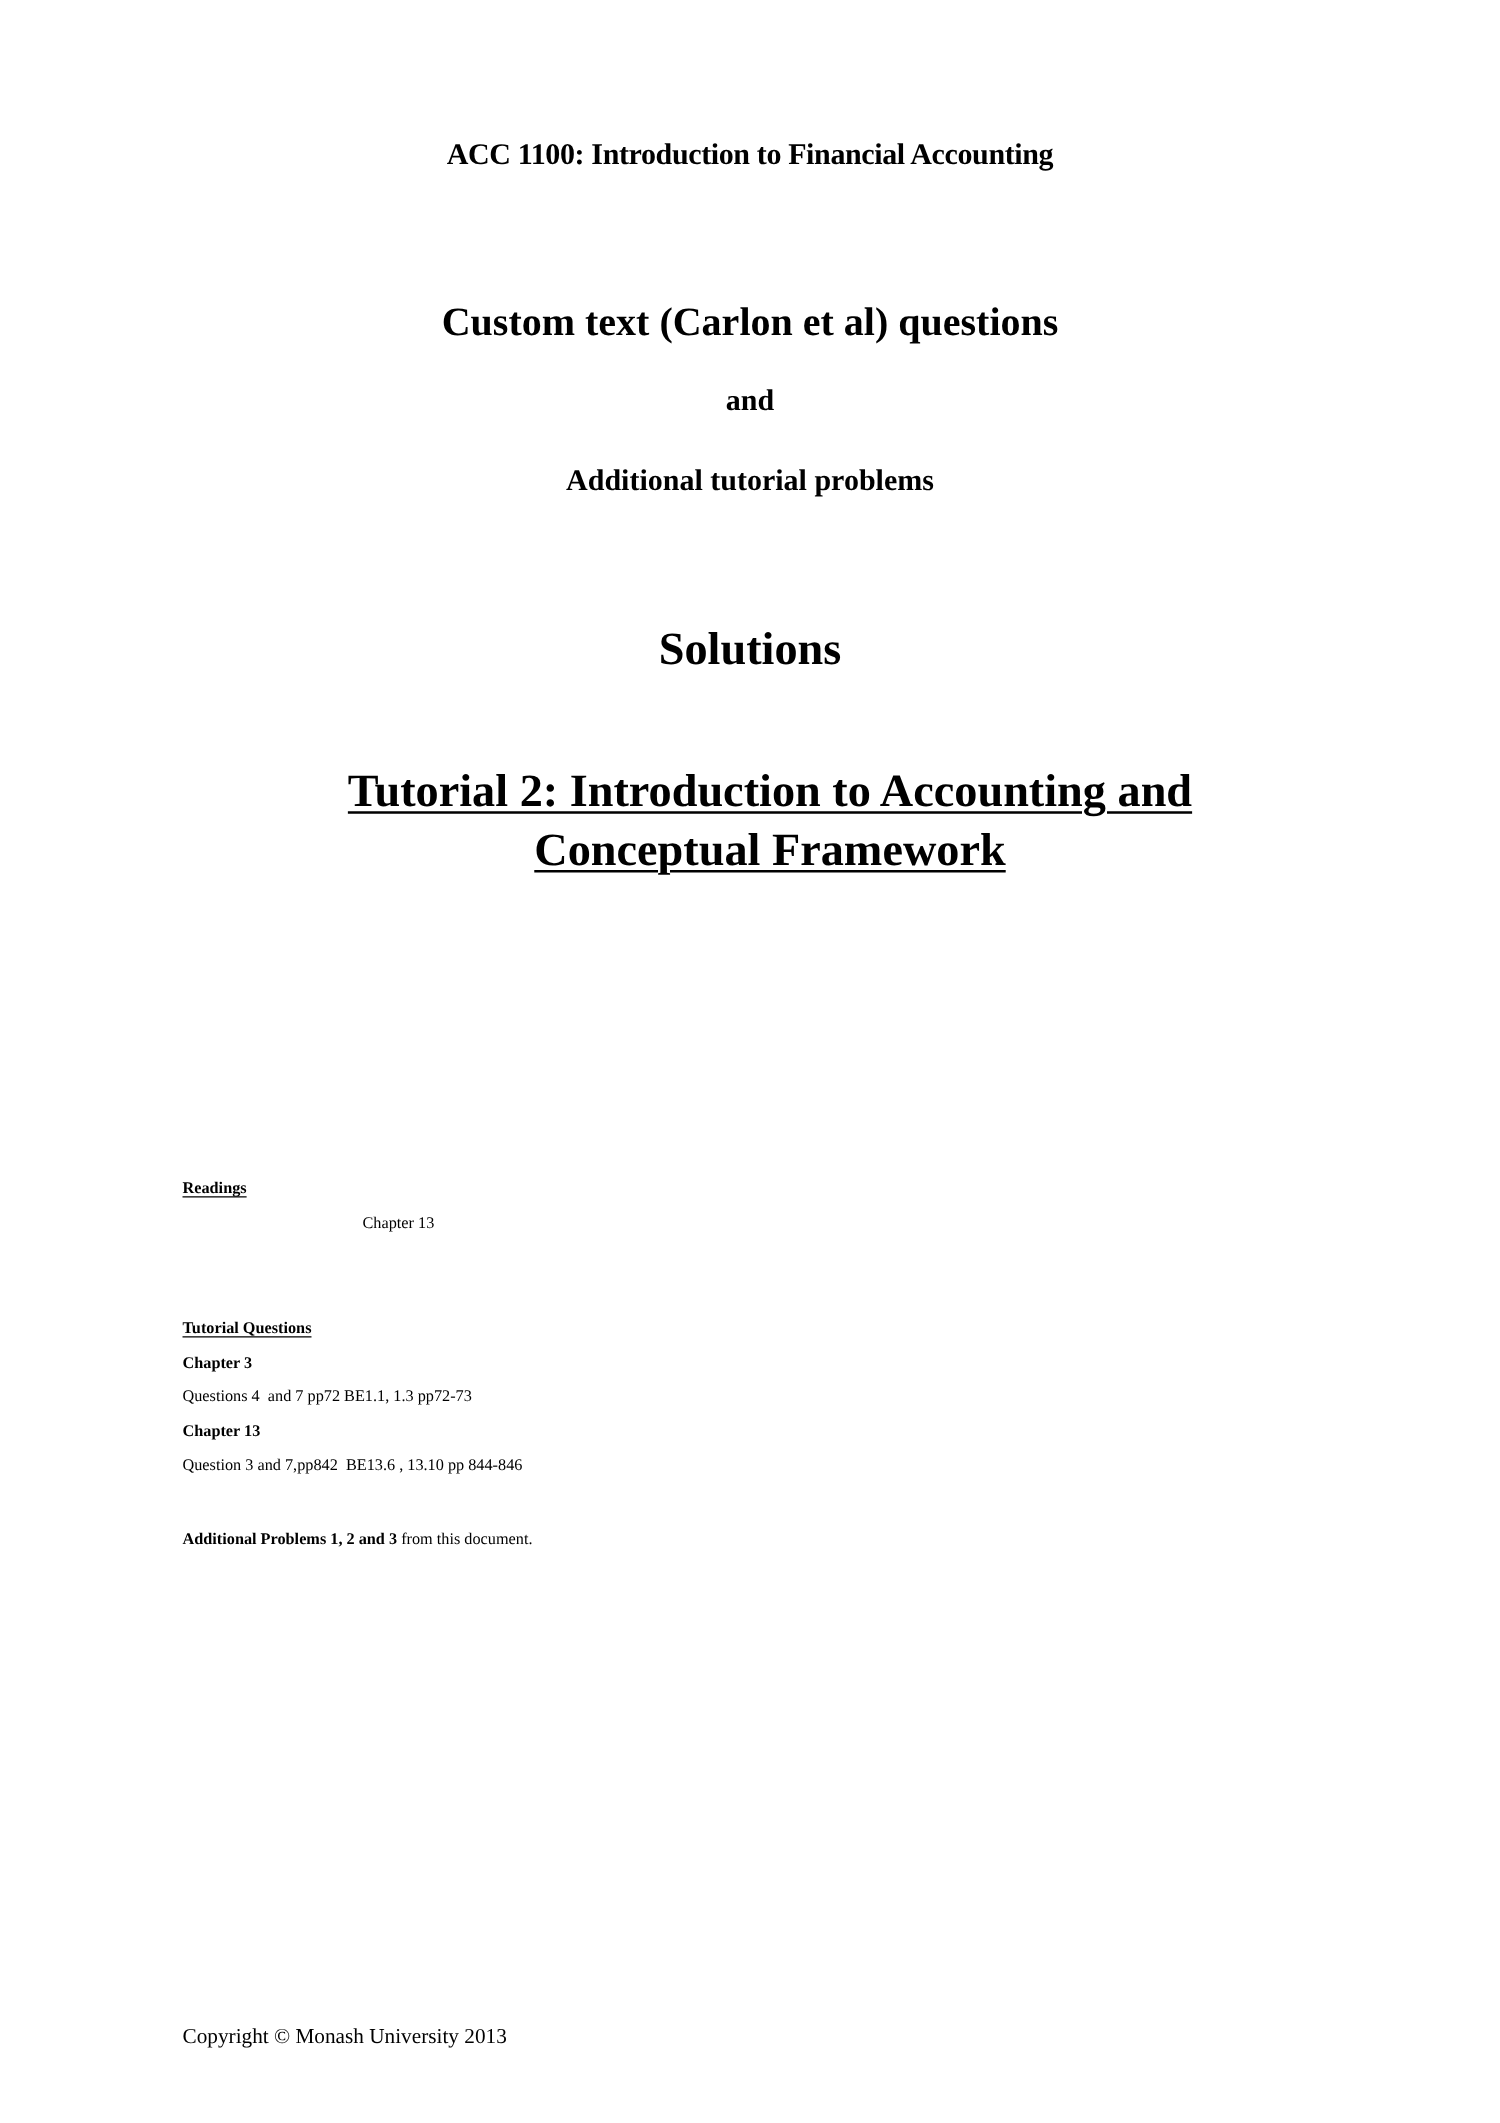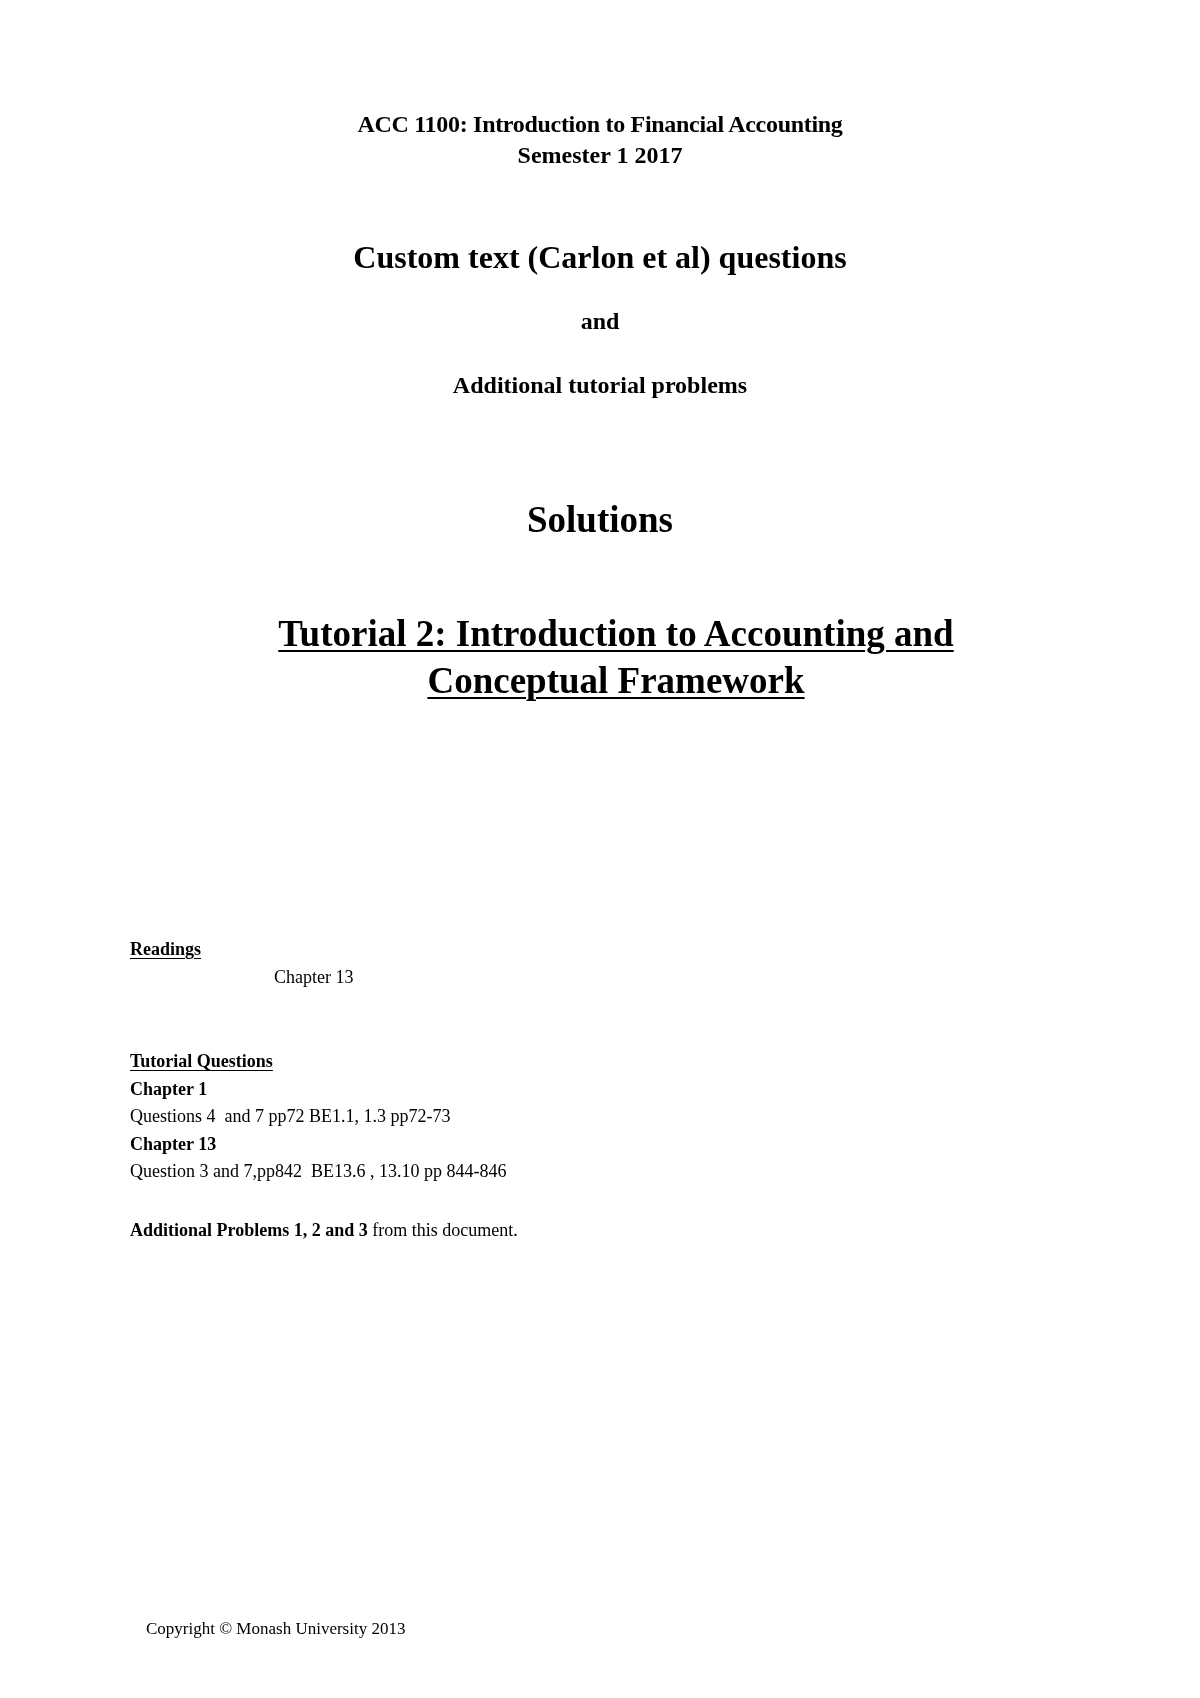--- a/index.html
+++ b/index.html
@@ -66,22 +66,22 @@
       font-size: 37px;
       line-height: 47px;
       text-decoration: underline;
       text-decoration-thickness: 2px;
       text-underline-offset: 4px;
     }
     .tutorial-heading span { display: block; padding-left: 32px; }
 
     .left-block {
       position: absolute;
-      left: 130px;
-      font-size: 18px;
+      left: 146px;
+      font-size: 13px;
       line-height: 27.5px;
     }
     .readings { top: 936px; }
     .tq { top: 1048px; }
     .add-probs { top: 1217px; }
     .heading-u {
       font-weight: bold;
       text-decoration: underline;
       text-underline-offset: 3px;
       display: block;
@@ -101,41 +101,40 @@
       font-size: 17px;
       line-height: 22px;
     }
   </style>
 </head>
 <body>
 
 <div class="page">
 
   <div class="center course-title">ACC 1100: Introduction to Financial Accounting</div>
-  <div class="center semester">Semester 1 2017</div>
 
   <div class="center custom-text">Custom text (Carlon et al) questions</div>
   <div class="center additional">Additional tutorial problems</div>
   <div class="center and-line">and</div>
 
   <div class="center solutions">Solutions</div>
 
   <div class="center tutorial-heading">
     <span>Tutorial 2:  Introduction to Accounting and</span>
     <span>Conceptual Framework</span>
   </div>
 
   <div class="left-block readings">
     <span class="heading-u">Readings</span>
     <span class="row indent"><span>Chapter 13</span></span>
   </div>
 
   <div class="left-block tq">
     <span class="heading-u">Tutorial Questions</span>
-    <span class="row bold">Chapter 1</span>
+    <span class="row bold">Chapter 3</span>
     <span class="row">Questions 4  and 7 pp72 BE1.1, 1.3 pp72-73</span>
     <span class="row bold">Chapter 13</span>
     <span class="row">Question 3 and 7,pp842  BE13.6 , 13.10 pp 844-846</span>
   </div>
 
   <div class="left-block add-probs">
     <span class="bold">Additional Problems 1, 2 and 3</span><span> from this document.</span>
   </div>
 
   <div class="copyright">Copyright © Monash University 2013</div>

